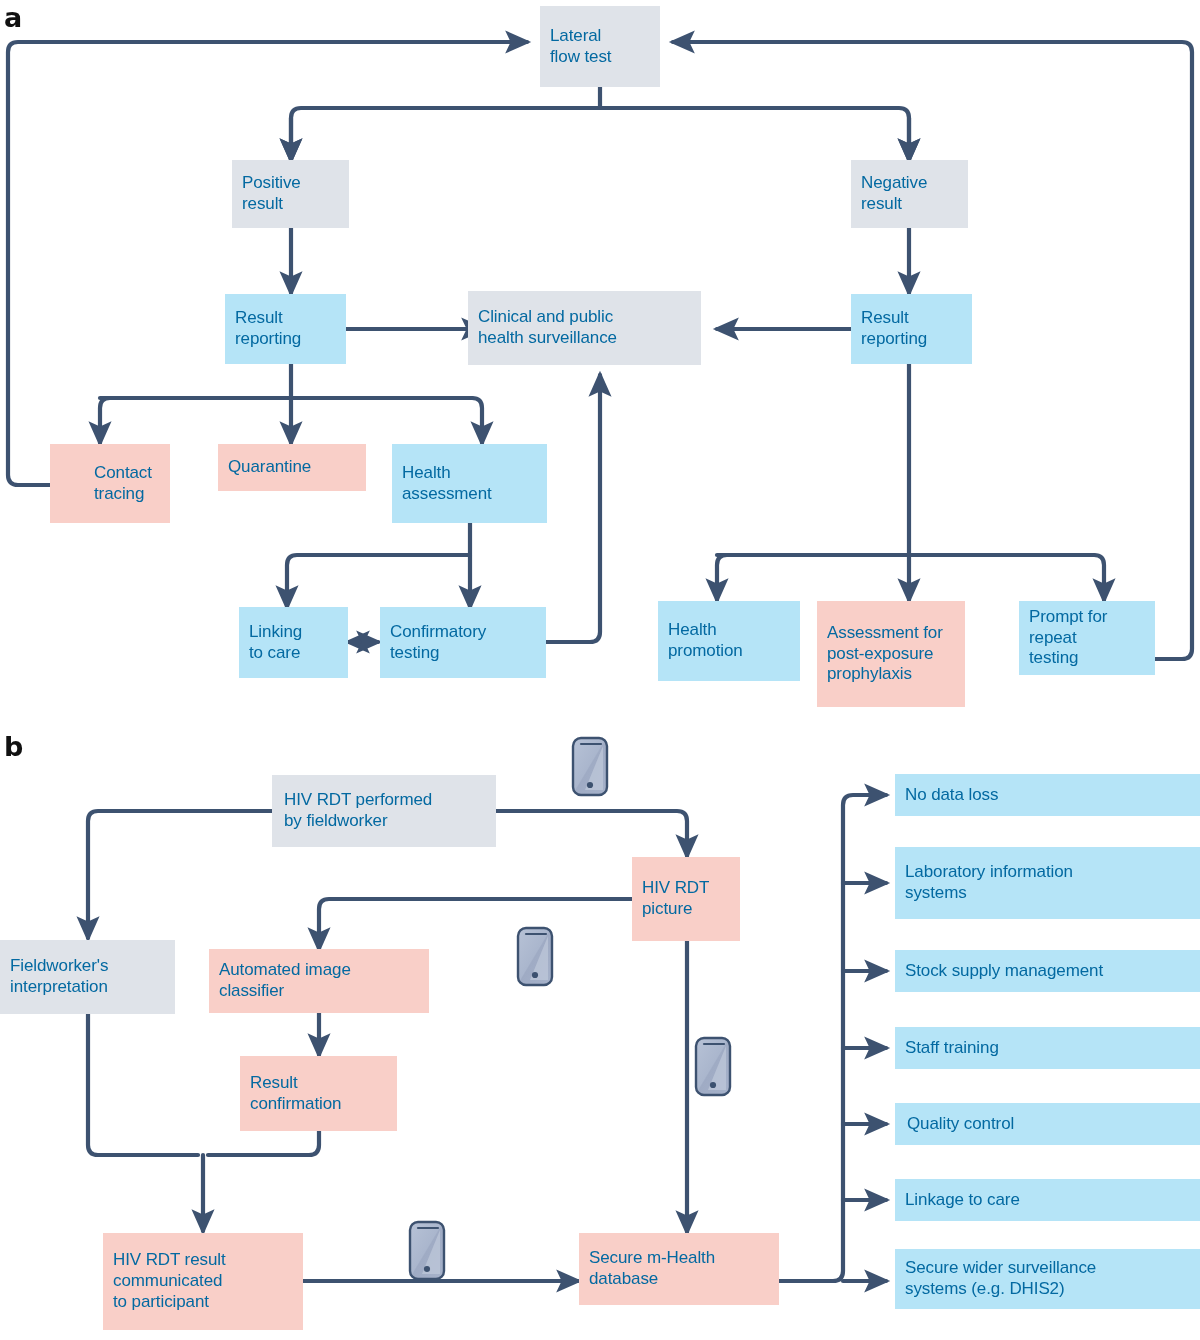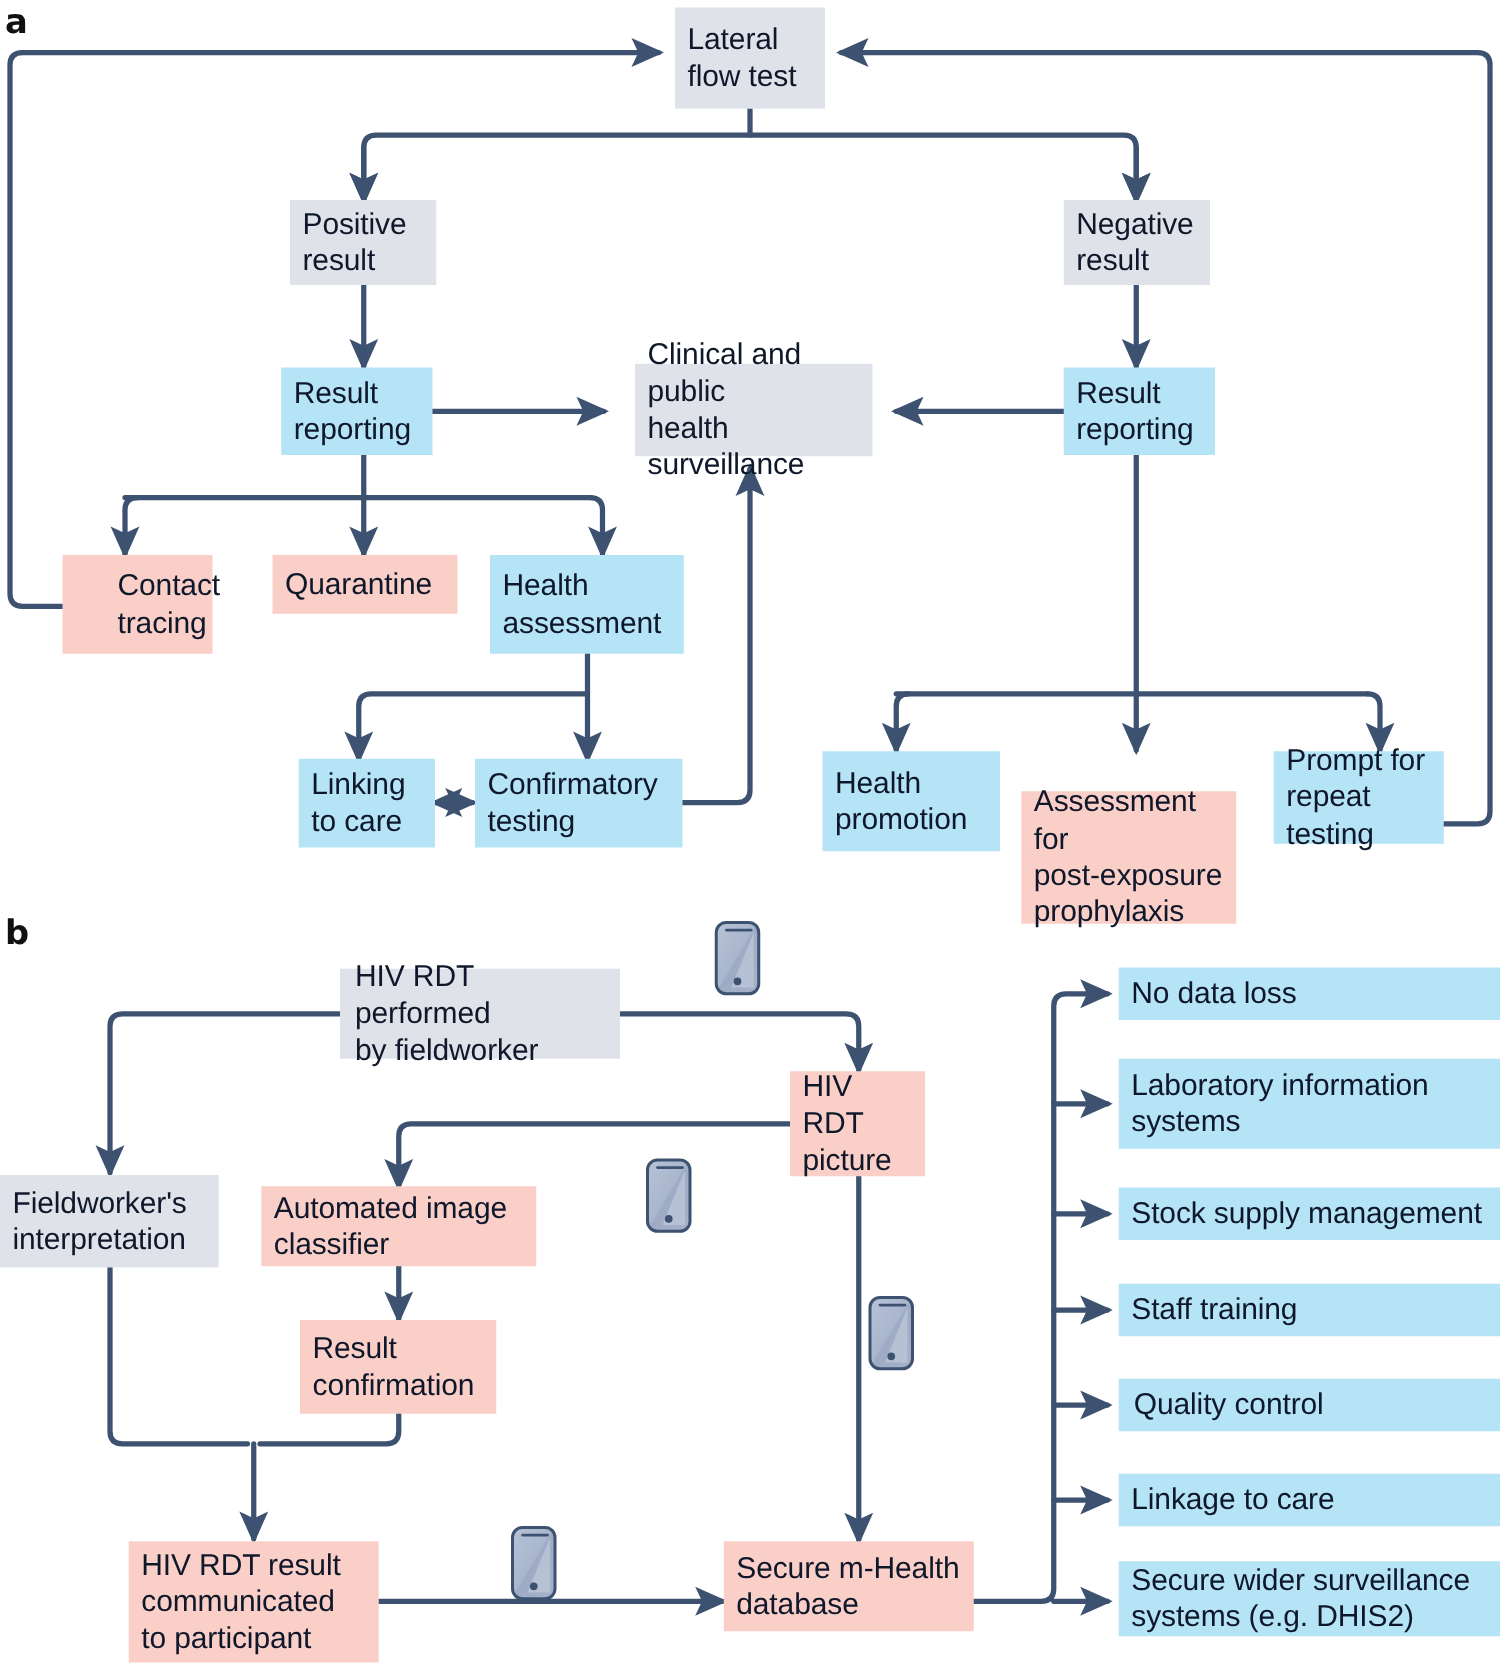--- a/index.html
+++ b/index.html
@@ -4,21 +4,21 @@
 <style>
   html,body{margin:0;padding:0;background:#ffffff;}
   body{width:1200px;height:1340px;position:relative;
        font-family:"Liberation Sans","DejaVu Sans",sans-serif;
        color:#1a1a1a;overflow:hidden;}
   #stage{position:relative;width:1200px;height:1340px;}
   svg.edges{position:absolute;left:0;top:0;width:1200px;height:1340px;overflow:visible;}
   .panel-label{position:absolute;font-weight:bold;font-size:27px;color:#111;
                font-family:"DejaVu Sans",sans-serif;letter-spacing:-0.5px;line-height:1;}
   .node{position:absolute;box-sizing:border-box;display:flex;align-items:center;
-        padding:6px 10px;font-size:24px;line-height:1.22;color:#0f172a;
+        padding:6px 10px;font-size:17px;line-height:1.22;color:#0369a1;
         white-space:pre-line;letter-spacing:-0.1px;}
   .grey{background:#dfe3e9;}
   .blue{background:#b5e4f7;}
   .pink{background:#f9cfc8;}
 </style>
 </head>
 <body>
 
 <div id="stage">
 
@@ -141,41 +141,41 @@
 
   <div class="node grey" style="left:851px;top:160px;width:117px;height:68px;">Negative
 result</div>
 
   <div class="node blue" style="left:225px;top:294px;width:121px;height:70px;">Result
 reporting</div>
 
   <div class="node blue" style="left:851px;top:294px;width:121px;height:70px;">Result
 reporting</div>
 
-  <div class="node grey" style="left:508px;top:291px;width:190px;height:74px;">Clinical and public
+  <div class="node grey" style="left:468px;top:291px;width:233px;height:74px;">Clinical and public
 health surveillance</div>
 
   <div class="node pink" style="left:50px;top:444px;width:120px;height:79px;padding-left:44px;">Contact
 tracing</div>
 
   <div class="node pink" style="left:218px;top:444px;width:148px;height:47px;">Quarantine</div>
 
   <div class="node blue" style="left:392px;top:444px;width:155px;height:79px;">Health
 assessment</div>
 
   <div class="node blue" style="left:239px;top:607px;width:109px;height:71px;">Linking
 to care</div>
 
   <div class="node blue" style="left:380px;top:607px;width:166px;height:71px;">Confirmatory
 testing</div>
 
   <div class="node blue" style="left:658px;top:601px;width:142px;height:80px;">Health
 promotion</div>
 
-  <div class="node pink" style="left:817px;top:601px;width:172px;height:106px;margin-top:32px;">Assessment for
+  <div class="node pink" style="left:817px;top:601px;width:148px;height:106px;">Assessment for
 post-exposure
 prophylaxis</div>
 
   <div class="node blue" style="left:1019px;top:601px;width:136px;height:74px;">Prompt for
 repeat
 testing</div>
 
   <div class="node grey" style="left:272px;top:775px;width:224px;height:72px;padding-left:12px;">HIV RDT performed
 by fieldworker</div>
 

